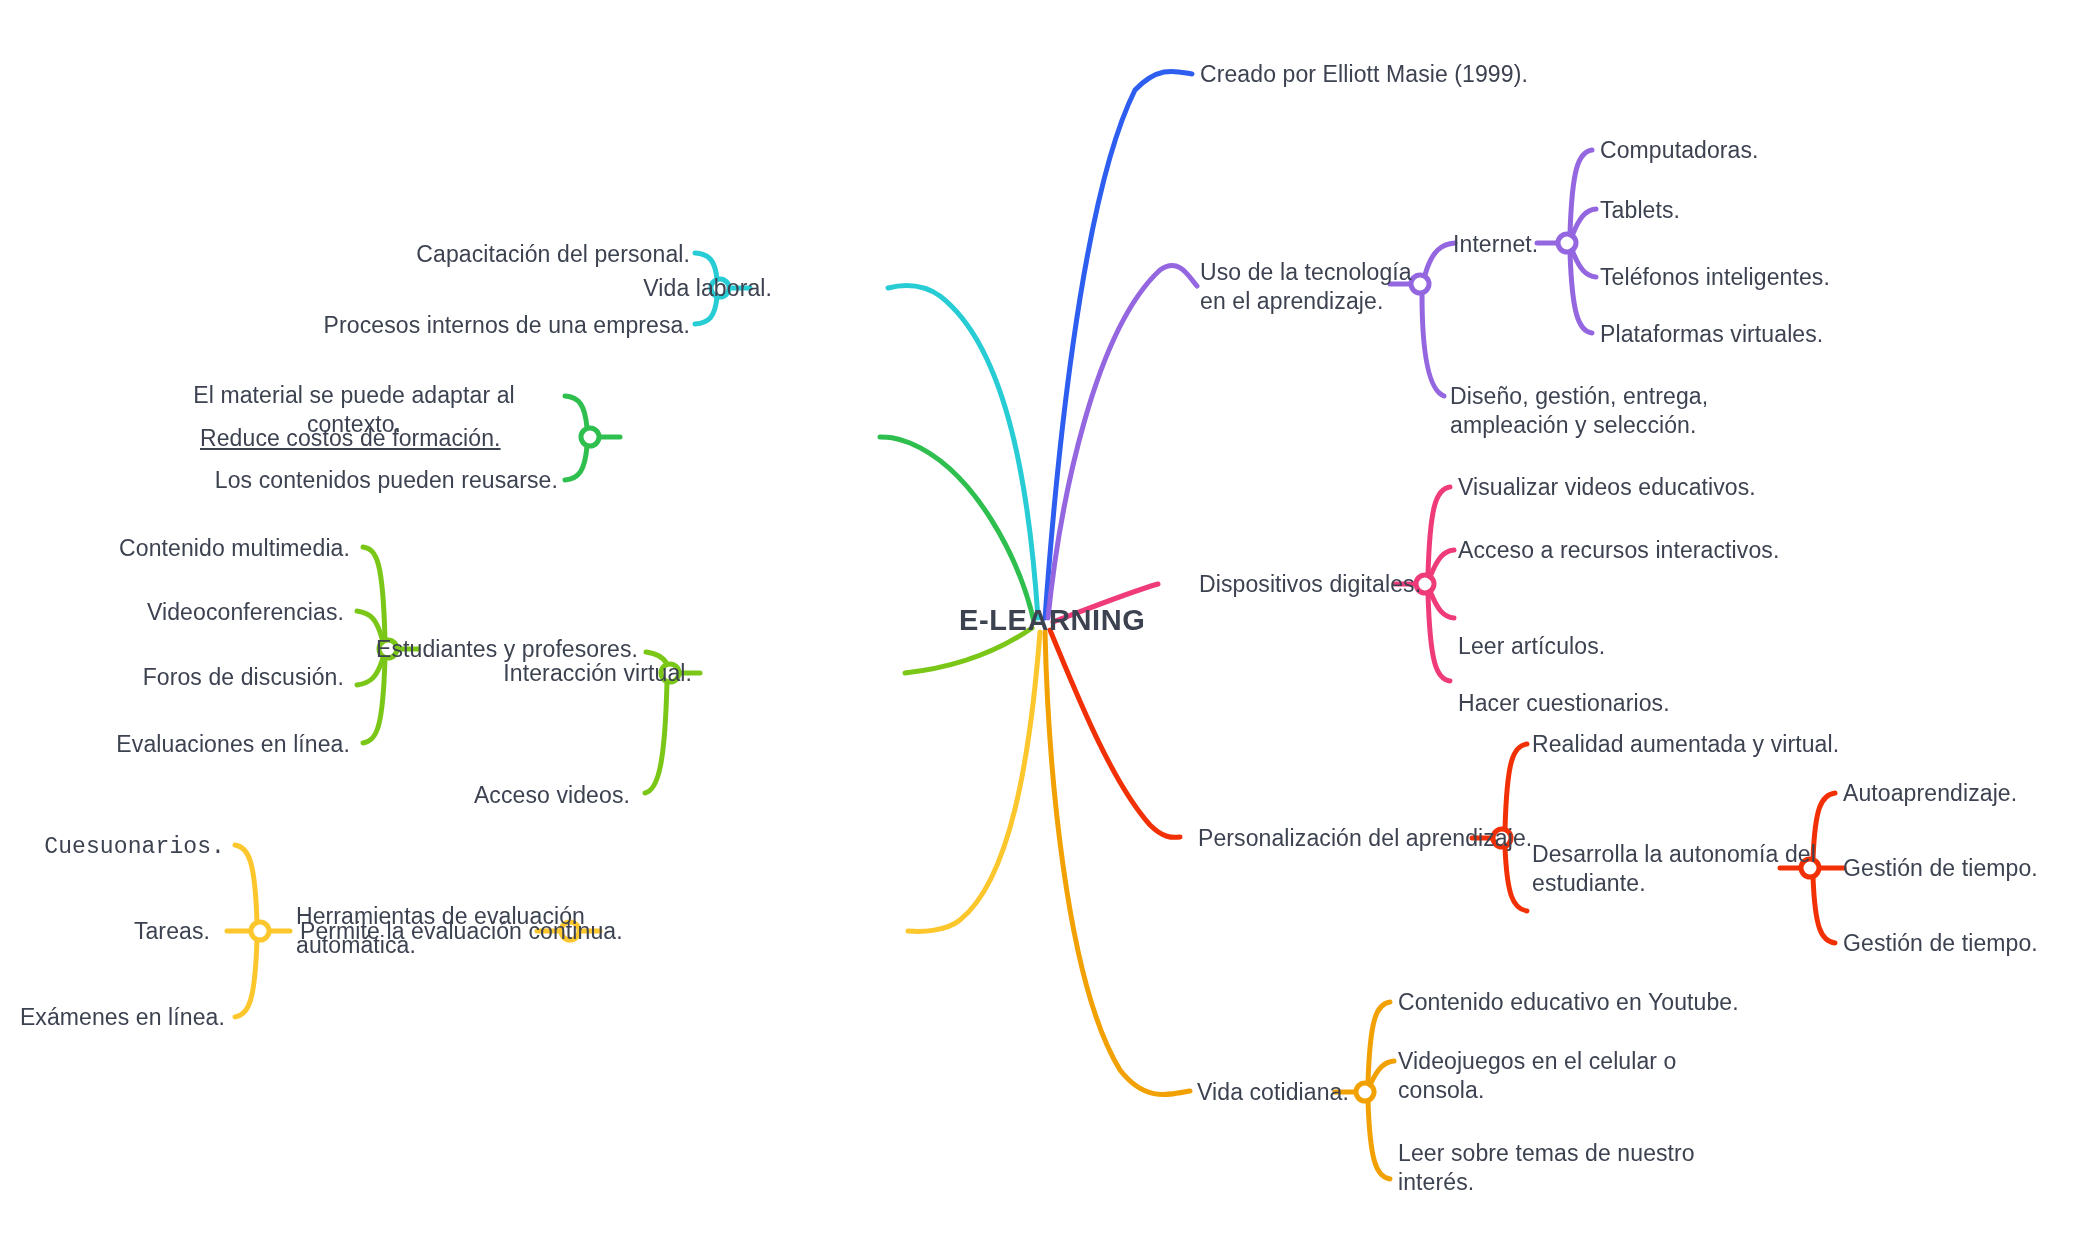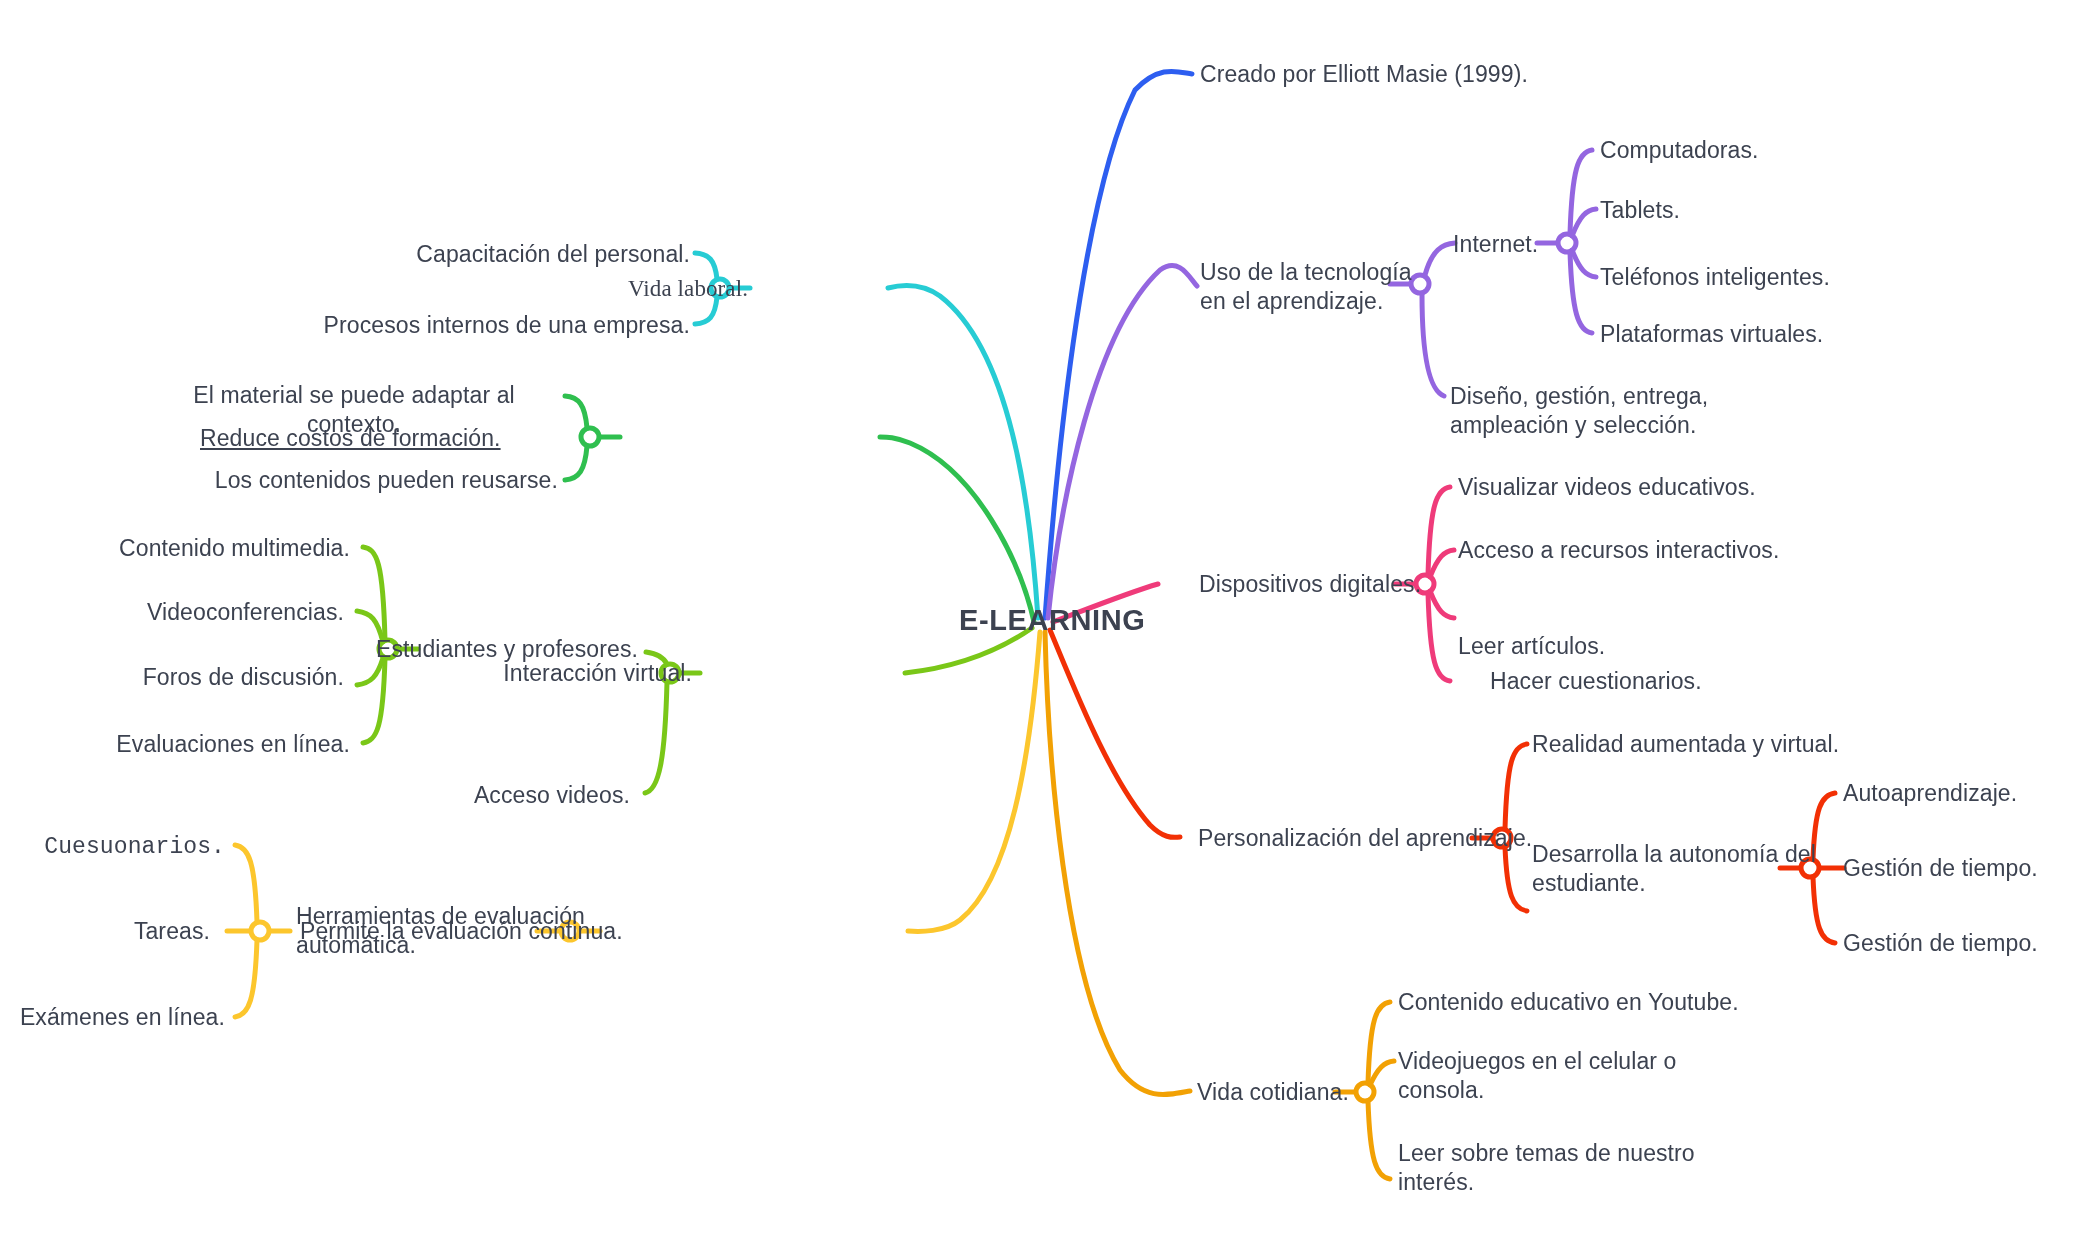--- a/index.html
+++ b/index.html
@@ -159,41 +159,41 @@
   <div class="lbl r" style="left:1600px; top:320px;">Plataformas virtuales.</div>
 
   <div class="lbl r" style="left:1450px; top:382px;">Diseño, gestión, entrega,
 ampleación y selección.</div>
 
   <div class="lbl r" style="left:1199px; top:570px;">Dispositivos digitales.</div>
 
   <div class="lbl r" style="left:1458px; top:473px;">Visualizar videos educativos.</div>
   <div class="lbl r" style="left:1458px; top:536px;">Acceso a recursos interactivos.</div>
   <div class="lbl r" style="left:1458px; top:604px;margin-top:28px;">Leer artículos.</div>
-  <div class="lbl r" style="left:1458px; top:667px;margin-left:32px;">Hacer cuestionarios.</div>
+  <div class="lbl r" style="left:1458px; top:689px;">Hacer cuestionarios.</div>
 
   <div class="lbl r" style="left:1198px; top:824px;">Personalización del aprendizaje.</div>
 
   <div class="lbl r" style="left:1532px; top:730px;">Realidad aumentada y virtual.</div>
   <div class="lbl r" style="left:1532px; top:840px;">Desarrolla la autonomía del
 estudiante.</div>
 
   <div class="lbl r" style="left:1843px; top:779px;">Autoaprendizaje.</div>
   <div class="lbl r" style="left:1843px; top:854px;">Gestión de tiempo.</div>
   <div class="lbl r" style="left:1843px; top:929px;">Gestión de tiempo.</div>
 
   <div class="lbl r" style="left:1197px; top:1078px;">Vida cotidiana.</div>
 
   <div class="lbl r" style="left:1398px; top:988px;">Contenido educativo en Youtube.</div>
   <div class="lbl r" style="left:1398px; top:1047px;">Videojuegos en el celular o
 consola.</div>
   <div class="lbl r" style="left:1398px; top:1139px;">Leer sobre temas de nuestro
 interés.</div>
 
-  <div class="lbl l" style="left:600px; top:274px; width:148px;font-family:Liberation Serif, serif;">Vida laboral.</div>
+  <div class="lbl l" style="left:624px; top:274px; width:148px;">Vida laboral.</div>
 
   <div class="lbl l" style="left:200px; top:311px; width:490px; text-align:right;">Procesos internos de una empresa.</div>
   <div class="lbl l" style="left:200px; top:240px; width:490px; text-align:right;">Capacitación del personal.</div>
 
   <div class="lbl l" style="left:200px; top:424px; width:400px; text-align:left;text-decoration:underline;">Reduce costos de formación.</div>
 
   <div class="lbl l" style="left:150px; top:381px; width:408px; text-align:center;">El material se puede adaptar al
 contexto.</div>
   <div class="lbl l" style="left:100px; top:466px; width:458px; text-align:right;">Los contenidos pueden reusarse.</div>
 

